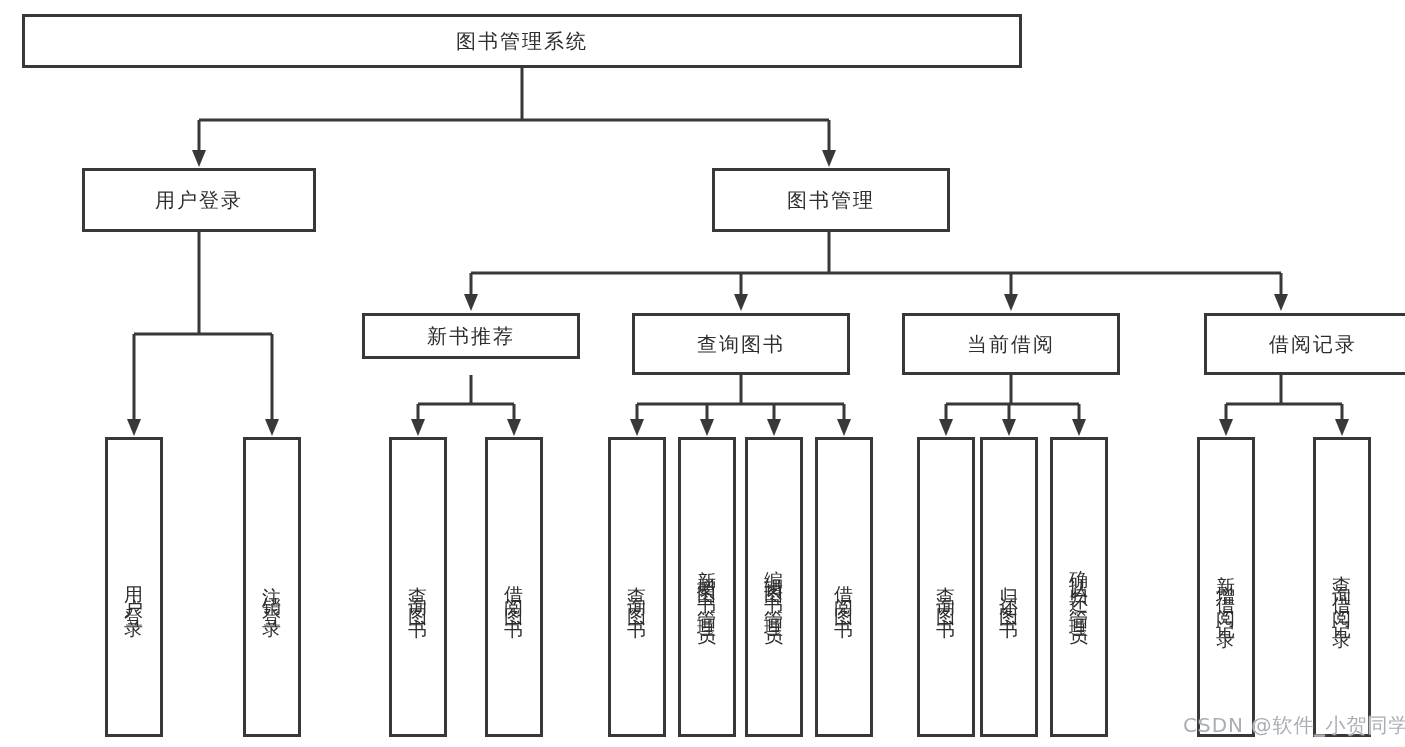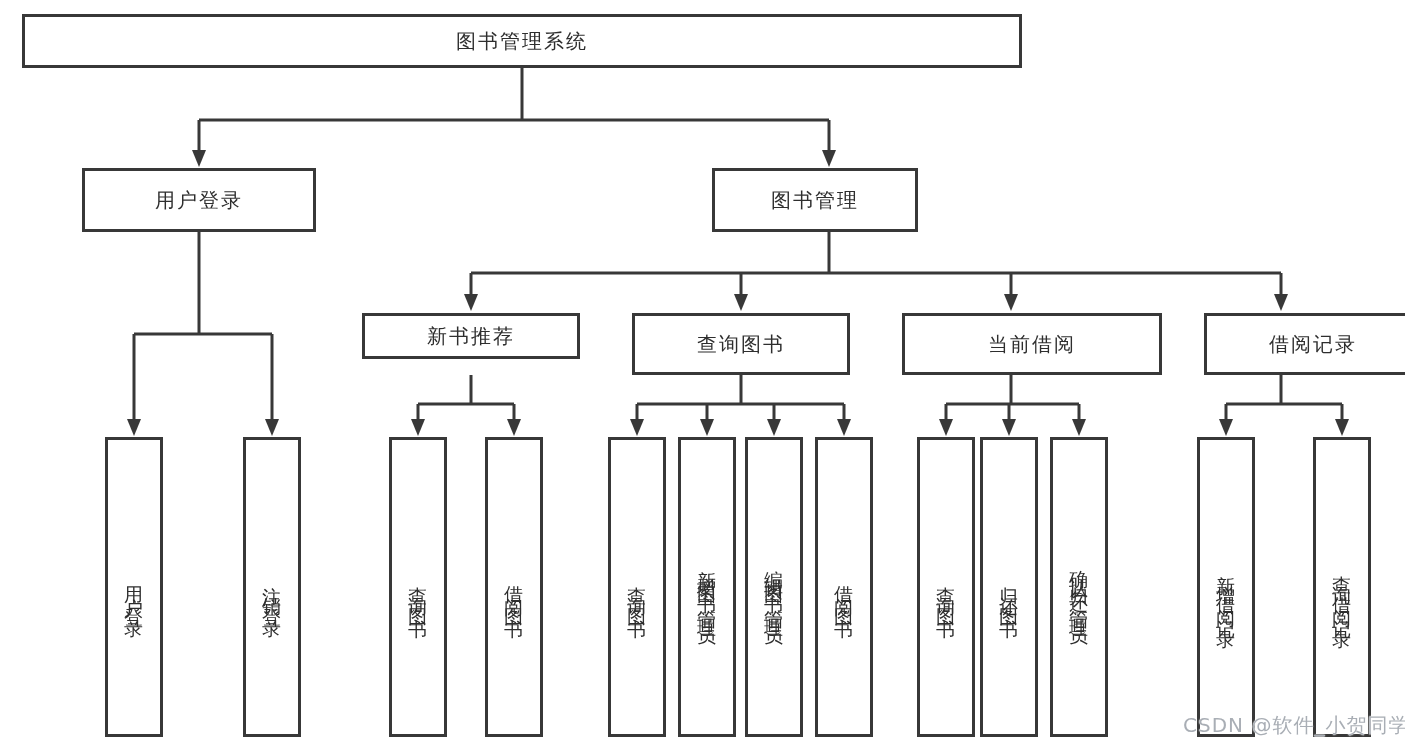--- a/index.html
+++ b/index.html
@@ -90,25 +90,25 @@
       <polygon points="1002,419 1016,419 1009,436"></polygon>
       <polygon points="1072,419 1086,419 1079,436"></polygon>
       <polygon points="1219,419 1233,419 1226,436"></polygon>
       <polygon points="1335,419 1349,419 1342,436"></polygon>
     </g>
   </svg>
 
   <div class="node" style="left:22px; top:14px; width:1000px; height:54px;text-align:right;">图书管理系统</div>
 
   <div class="node" style="left:82px; top:168px; width:234px; height:64px;">用户登录</div>
-  <div class="node" style="left:712px; top:168px; width:206px; height:64px;">图书管理</div>
+  <div class="node" style="left:712px; top:168px; width:238px; height:64px;">图书管理</div>
 
   <div class="node" style="left:362px; top:313px; width:218px; height:46px;">新书推荐</div>
   <div class="node" style="left:632px; top:313px; width:218px; height:62px;">查询图书</div>
-  <div class="node" style="left:902px; top:313px; width:260px; height:62px;">当前借阅</div>
+  <div class="node" style="left:902px; top:313px; width:218px; height:62px;">当前借阅</div>
   <div class="node" style="left:1172px; top:313px; width:218px; height:62px;margin-left:32px;">借阅记录</div>
 
   <div class="vnode" style="left:105px; top:437px; width:58px; height:300px;">
     <span class="vtxt">用户登录</span>
   </div>
   <div class="vnode" style="left:243px; top:437px; width:58px; height:300px;">
     <span class="vtxt">注销登录</span>
   </div>
 
   <div class="vnode" style="left:389px; top:437px; width:58px; height:300px;">

